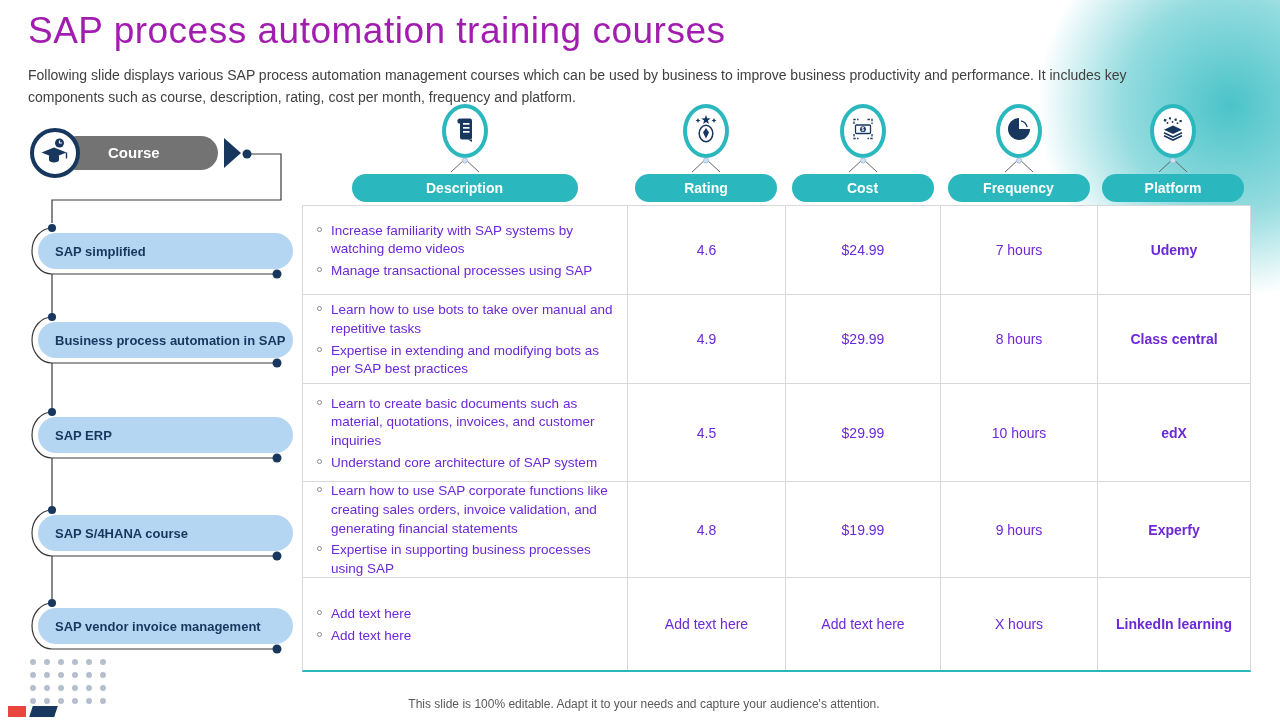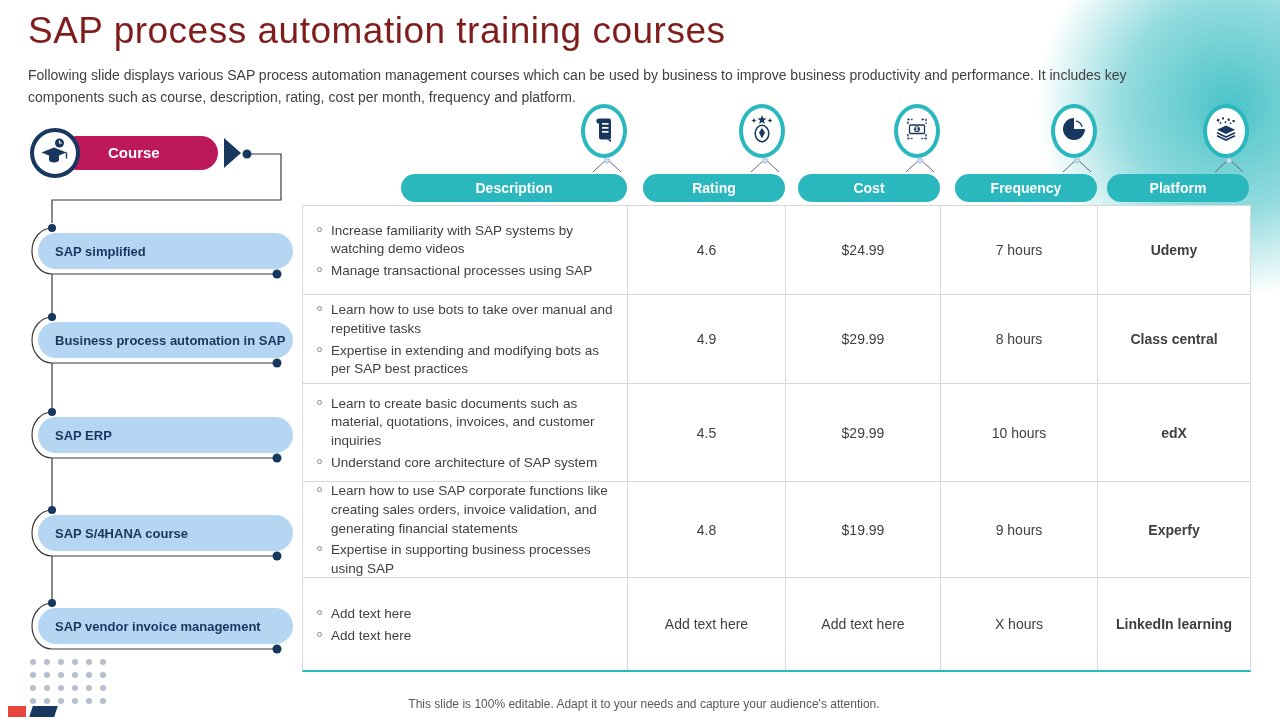--- a/index.html
+++ b/index.html
@@ -9,54 +9,54 @@
 
   
   .glow { position:absolute; width:400px; height:400px; right:-150px; top:-95px; border-radius:50%;
           background:radial-gradient(circle, rgba(43,185,191,0.85) 0%, rgba(43,185,191,0.5) 38%, rgba(43,185,191,0) 68%); }
   .corner-red  { position:absolute; left:8px;  top:706px; width:18px; height:11px; background:#e8463d; }
   .corner-navy { position:absolute; left:31px; top:706px; width:25px; height:11px; background:#17375e; transform:skewX(-18deg); }
   .dotgrid { position:absolute; left:30px; top:659px; display:grid; grid-template-columns:repeat(6, 6px); gap:7px 8px; }
   .dotgrid .dot { width:6px; height:6px; border-radius:50%; background:#b6bfcd; }
 
   
-  .title { position:absolute; left:28px; top:10px; font-size:37px; font-weight:400; letter-spacing:0.5px; color:#7f1d1d; }
+  .title { position:absolute; left:28px; top:10px; font-size:37px; font-weight:400; letter-spacing:0.5px; color:#a21caf; }
   .subtitle { position:absolute; left:28px; top:65px; width:1150px; font-size:14px; line-height:1.55; color:#404040; }
   .footer { position:absolute; left:4px; top:697px; width:100%; text-align:center; font-size:12px; color:#595959; }
 
   
   .connector-svg { position:absolute; left:0; top:0; z-index:1; }
   .course-circle { position:absolute; left:30px; top:128px; width:50px; height:50px; border:4px solid #17375e;
                    border-radius:50%; background:#fff; z-index:3; display:flex; align-items:center; justify-content:center; }
-  .course-header-pill { position:absolute; left:60px; top:136px; width:158px; height:34px; background:#be185d;
+  .course-header-pill { position:absolute; left:60px; top:136px; width:158px; height:34px; background:#737373;
                         border-radius:17px; color:#fff; font-weight:bold; font-size:15px; line-height:34px;
                         padding-left:48px; z-index:2; }
   .course-arrow { position:absolute; left:224px; top:138px; width:0; height:0; z-index:2;
                   border-top:15px solid transparent; border-bottom:15px solid transparent; border-left:17px solid #17375e; }
   .course-pill { position:absolute; left:38px; width:255px; height:36px; background:#b5d6f2; border-radius:18px;
                  color:#17375e; font-weight:bold; font-size:13px; display:flex; align-items:center; padding-left:17px; z-index:2; }
   .cp0 { top:233px; } .cp1 { top:322px; } .cp2 { top:417px; } .cp3 { top:515px; } .cp4 { top:608px; }
 
   
   .thead { position:absolute; left:302px; top:104px; width:949px; display:flex; }
-  .hcol { display:flex; flex-direction:column; align-items:flex-end; }
+  .hcol { display:flex; flex-direction:column; align-items:center; }
   .w0 { width:325px; } .w1 { width:158px; } .w2 { width:155px; } .w3 { width:157px; } .w4 { width:152px; }
   .icon-ellipse { width:46px; height:54px; border:4px solid #2ab8be; border-radius:50%; background:#fff;
                   display:flex; align-items:center; justify-content:center; }
   .chevron { margin:-1px 0 0 0; }
   .head-pill { height:28px; border-radius:14px; background:#2ab8be; color:#fff; font-weight:bold; font-size:14px;
                display:flex; align-items:center; justify-content:center; margin-top:1px; }
   .head-pill.desc { width:226px; } .head-pill.std { width:142px; }
 
   
   .tbl { position:absolute; left:302px; top:205px; width:949px; height:467px;
          display:grid; grid-template-columns:325px 158px 155px 157px 1fr;
          grid-template-rows:89px 89px 98px 96px auto;
          border:1px solid #d9d9d9; border-bottom:2px solid #2ab8be; background:#fff; }
-  .cell { border-right:1px solid #d9d9d9; border-bottom:1px solid #d9d9d9; color:#404040; }
+  .cell { border-right:1px solid #d9d9d9; border-bottom:1px solid #d9d9d9; color:#6d28d9; }
   .cell.lastcol { border-right:none;font-weight:bold; } .cell.lastrow { border-bottom:none; }
   .cell.center { display:flex; align-items:center; justify-content:center; font-size:14px; text-align:center; }
   .cell.desc { padding:10px 10px 8px 14px; display:flex; align-items:center; }
   .cell.desc ul { list-style:none; }
   .cell.desc li { display:flex; font-size:13.5px; line-height:1.38; margin:3px 0; }
   .bullet-mark { flex:0 0 auto; width:5px; height:5px; border:1px solid #8a8a8a; border-radius:50%; margin:5px 9px 0 0; }
 </style>
 </head>
 <body>
 

